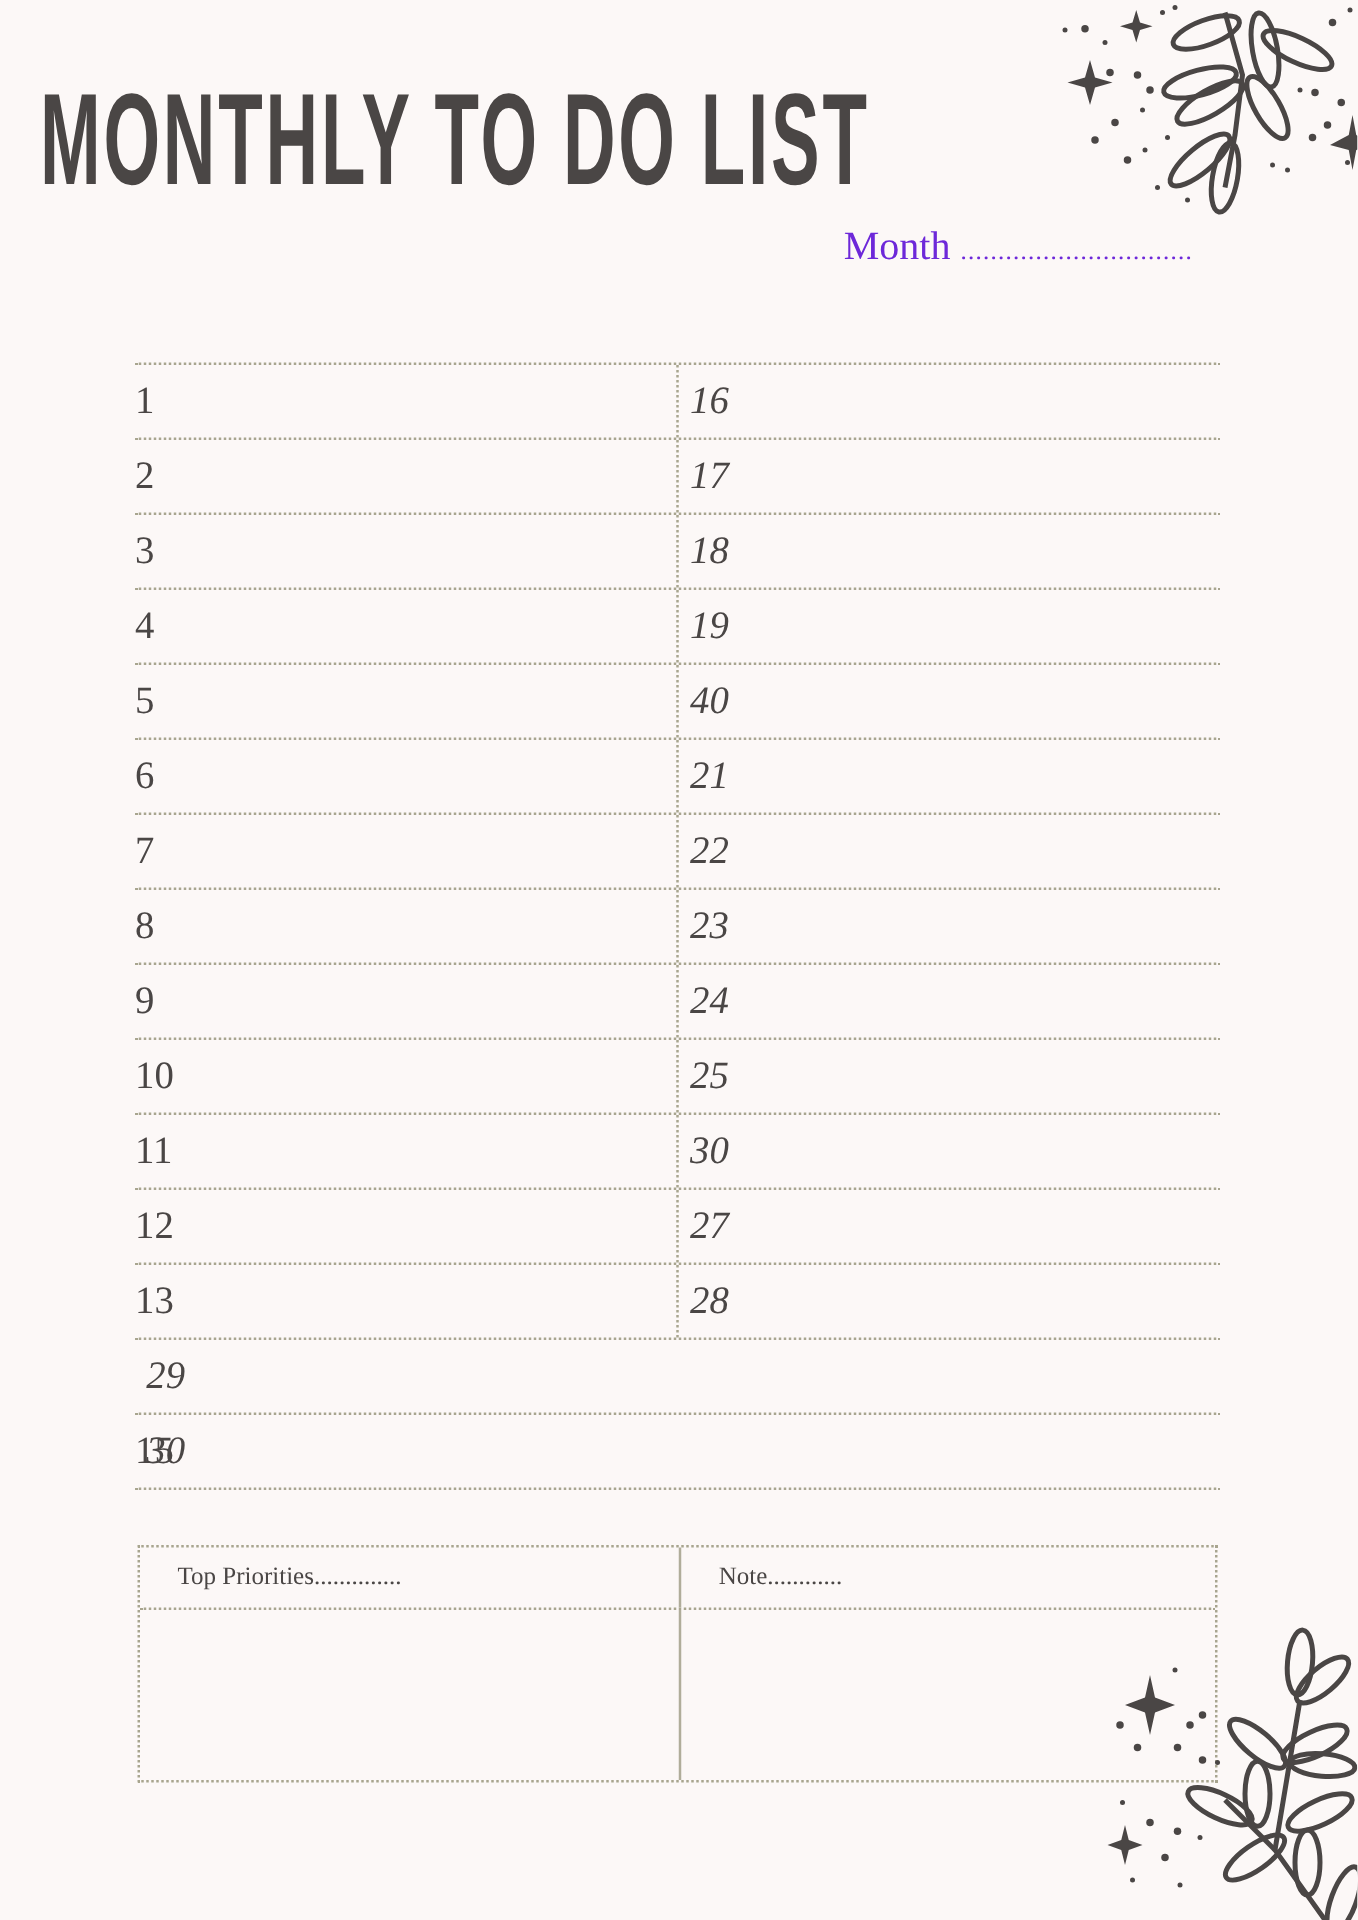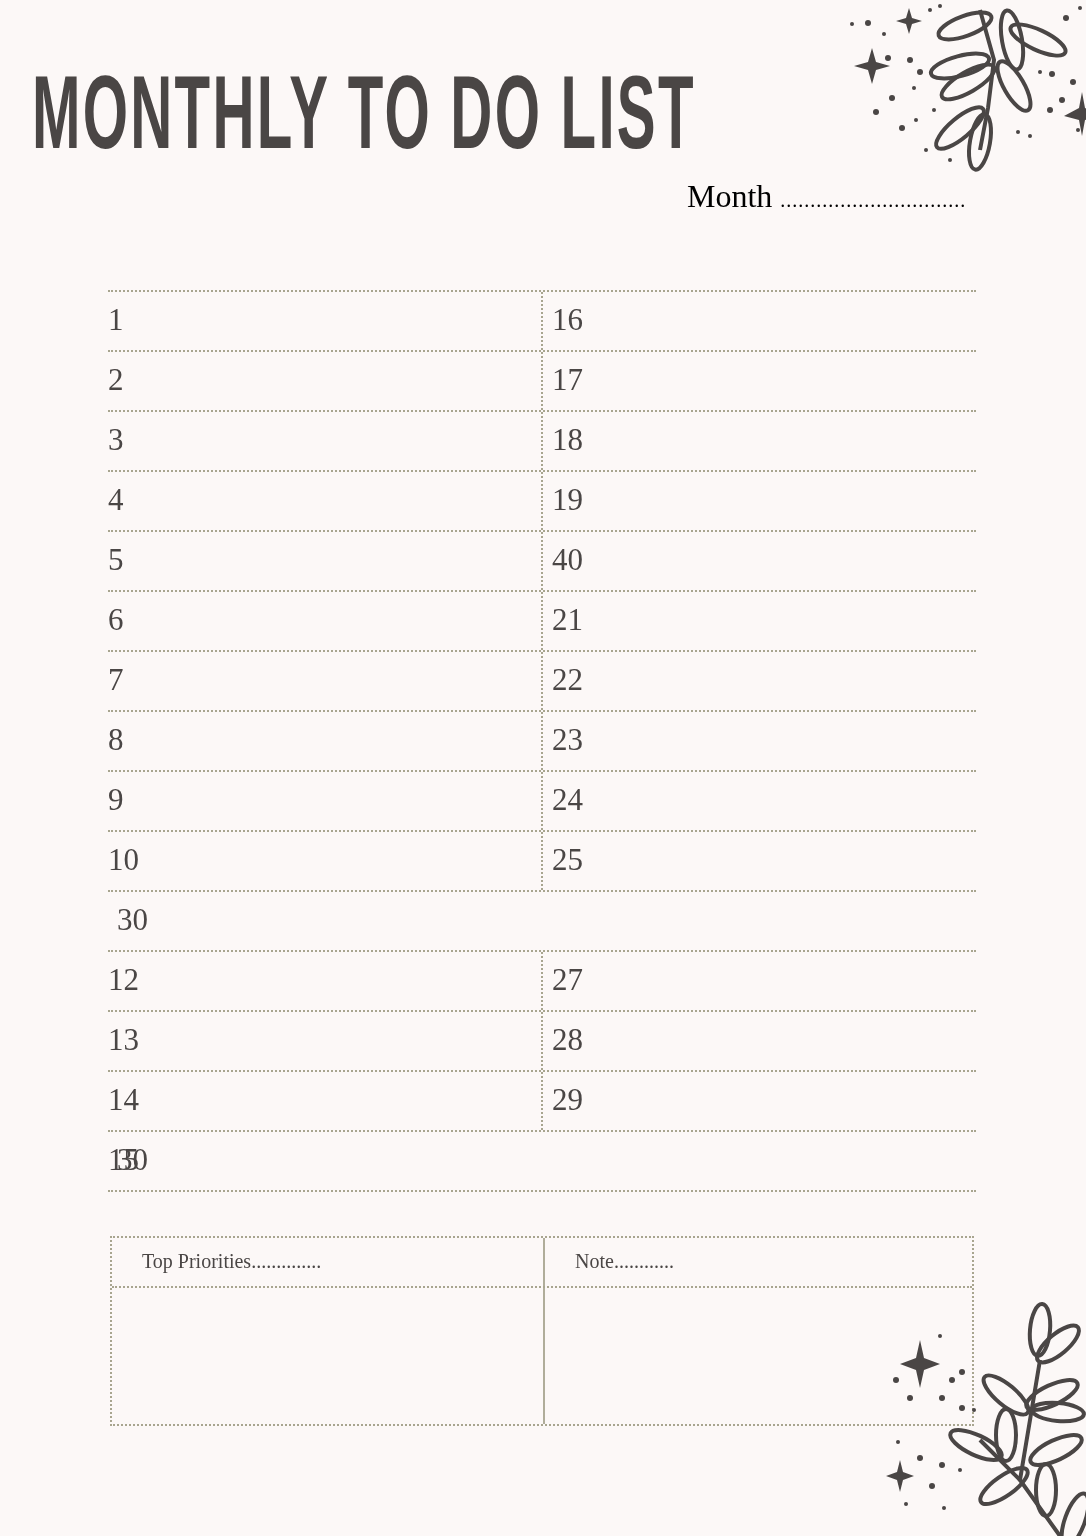--- a/index.html
+++ b/index.html
@@ -1,26 +1,26 @@
 <!DOCTYPE html>
 <html><head>
 <meta charset="utf-8">
 <style>
   html,body{margin:0;padding:0;}
   body{width:1086px;height:1536px;background:#fcf8f7;position:relative;overflow:hidden;color:#4a4645;}
   .title{position:absolute;left:32px;top:60px;font-family:"Liberation Sans Narrow","Liberation Sans",sans-serif;font-size:104px;font-weight:700;letter-spacing:4px;transform:scaleX(0.56);transform-origin:left top;white-space:nowrap;color:#4a4645;line-height:1;}
-  .month{position:absolute;left:675px;top:178px;font-family:"Liberation Serif",serif;font-size:32px;color:#000000;white-space:nowrap;margin-left:12px;}
+  .month{position:absolute;left:675px;top:178px;font-family:"Liberation Serif",serif;font-size:32px;color:#6d28d9;white-space:nowrap;}
   .month .dots{font-size:20px;letter-spacing:1px;}
   .grid{position:absolute;left:108px;top:290px;width:868px;}
   .row{display:flex;height:58px;border-top:2px dotted #a8a58f;}
   .row.last{border-bottom:2px dotted #a8a58f;flex-direction:column;}
   .cell{flex:1;position:relative;}
   .cell.left{border-right:2px dotted #a8a58f;width:433px;flex:none;}
   .num{position:absolute;left:0;top:10px;font-family:"Liberation Serif",serif;font-size:31px;color:#4a4645;}
-  .cell.right .num{left:9px;}
+  .cell.right .num{left:9px;font-style:italic;}
   .box{position:absolute;left:110px;top:1236px;width:864px;height:190px;border:2px dotted #a8a58f;box-sizing:border-box;display:flex;flex-direction:column;}
   .box-head{display:flex;height:48px;border-bottom:2px dotted #a8a58f;}
   .box-body{display:flex;flex:1;}
   .bc{flex:1;position:relative;}
   .bc.left{border-right:2px solid #b0ad9a;width:431px;flex:none;}
   .lbl{position:absolute;top:12px;font-family:"Liberation Serif",serif;font-size:20px;color:#4a4645;}
   .deco{position:absolute;}
 </style>
 </head>
 <body>
@@ -107,20 +107,23 @@
     </div>
     <div class="row">
       <div class="cell left">
         <span class="num">10</span>
       </div>
       <div class="cell right">
         <span class="num">25</span>
       </div>
     </div>
     <div class="row">
+      <div class="cell left">
+        <span class="num">11</span>
+      </div>
       <div class="cell right">
         <span class="num">30</span>
       </div>
     </div>
     <div class="row">
       <div class="cell left">
         <span class="num">12</span>
       </div>
       <div class="cell right">
         <span class="num">27</span>
@@ -128,23 +131,20 @@
     </div>
     <div class="row">
       <div class="cell left">
         <span class="num">13</span>
       </div>
       <div class="cell right">
         <span class="num">28</span>
       </div>
     </div>
     <div class="row">
-      <div class="cell left">
-        <span class="num">14</span>
-      </div>
       <div class="cell right">
         <span class="num">29</span>
       </div>
     </div>
     <div class="row last">
       <div class="cell left">
         <span class="num">15</span>
       </div>
       <div class="cell right">
         <span class="num">30</span>

